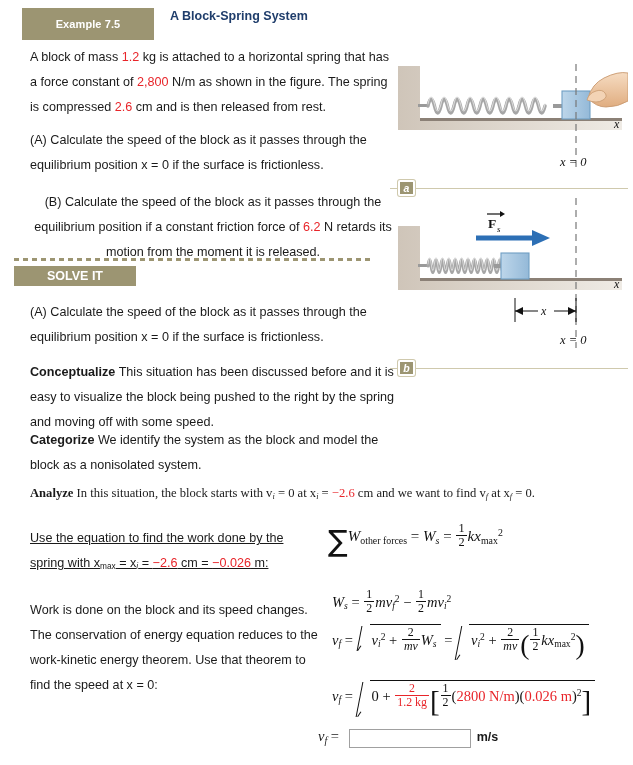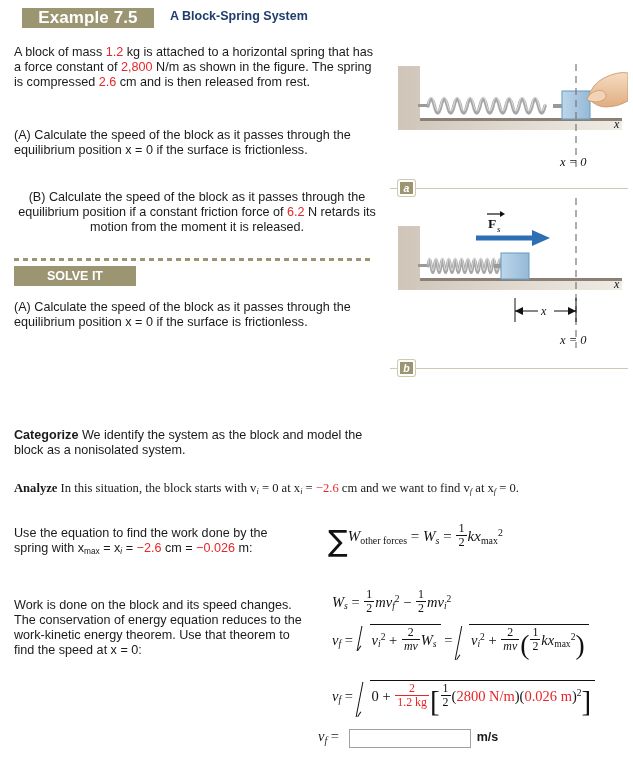--- a/index.html
+++ b/index.html
@@ -14,25 +14,25 @@
     color: #1a1a1a;
     position: relative;
     overflow: hidden;
   }
   .page { position: relative; width: 633px; height: 765px; }
 
   
   .header { position: absolute; left: 0; top: 8px; width: 633px; height: 22px; }
   .ex-badge {
     position: absolute; left: 22px; top: 0;
-    width: 132px; height: 20px;
+    width: 132px; height: 32px;
     background: #9c9572;
     color: #ffffff;
     font-weight: bold;
-    font-size: 17px;
+    font-size: 11px;
     display: flex; align-items: center; justify-content: center;
     letter-spacing: .1px;
     text-align: center;
   }
   .ex-title {
     position: absolute; left: 170px; top: 1px;
     font-weight: bold; font-size: 12.5px; color: #1f3d6b;
   }
   .red { color: #e8252a; }
   .bold { font-weight: bold; }
@@ -43,21 +43,21 @@
   }
   .solve-badge {
     position: absolute; left: 14px; top: 266px;
     width: 122px; height: 20px;
     background: #9c9572; color: #ffffff;
     font-weight: bold; font-size: 12.5px;
     display: flex; align-items: center; justify-content: center;
   }
 
   
-  .blk { position: absolute; left: 14px; width: 366px; line-height: 15px; font-size: 12.6px; }
+  .blk { position: absolute; left: 30px; width: 366px; line-height: 25px; font-size: 12.6px; }
 
   
   .figure { position: absolute; left: 390px; top: 58px; width: 238px; }
   svg { display: block; }
 
   .panel-tag-row { position: relative; height: 20px; width: 238px; }
   .tag-line { position: absolute; left: 0; top: 10px; width: 238px; height: 1px; background: #cfc9ad; }
   .tag-box {
     position: absolute; left: 8px; top: 2px;
     width: 17px; height: 16px;
@@ -135,30 +135,33 @@
     <span>(B) Calculate the speed of the block as it passes through the equilibrium position if a constant friction force of </span><span class="red">6.2</span><span> N retards its motion from the moment it is released.</span>
   </div>
 
   <div class="dotted-sep"></div>
   <div class="solve-badge">SOLVE IT</div>
 
   <div class="blk" style="top:300px;">
     <span>(A) Calculate the speed of the block as it passes through the equilibrium position x = 0 if the surface is frictionless.</span>
   </div>
 
+  <div class="blk" style="top:360px;">
+    <span class="bold">Conceptualize</span><span> This situation has been discussed before and it is easy to visualize the block being pushed to the right by the spring and moving off with some speed.</span>
+  </div>
 
   <div class="blk" style="top:428px;">
     <span class="bold">Categorize</span><span> We identify the system as the block and model the block as a nonisolated system.</span>
   </div>
 
   <div class="blk" style="top:481px; width:615px;font-family:Liberation Serif, serif;">
     <span class="bold">Analyze</span><span> In this situation, the block starts with v</span><span class="sub-i">i</span><span> = 0 at x</span><span class="sub-i">i</span><span> = </span><span class="red">−2.6</span><span> cm and we want to find v</span><span class="sub-i">f</span><span> at x</span><span class="sub-i">f</span><span> = 0.</span>
   </div>
 
-  <div class="blk" style="top:526px; width:290px;">
+  <div class="blk" style="top:526px; width:290px;text-decoration:underline;">
     <span>Use the equation to find the work done by the spring with x</span><sub>max</sub><span> = x</span><span class="sub-i">i</span><span> = </span><span class="red">−2.6</span><span> cm = </span><span class="red">−0.026</span><span> m:</span>
   </div>
 
   <div class="blk" style="top:598px; width:290px;">
     <span>Work is done on the block and its speed changes. The conservation of energy equation reduces to the work-kinetic energy theorem. Use that theorem to find the speed at x = 0:</span>
   </div>
 
   <div class="figure">
 
     <svg width="238" height="120" viewBox="0 0 238 120">

